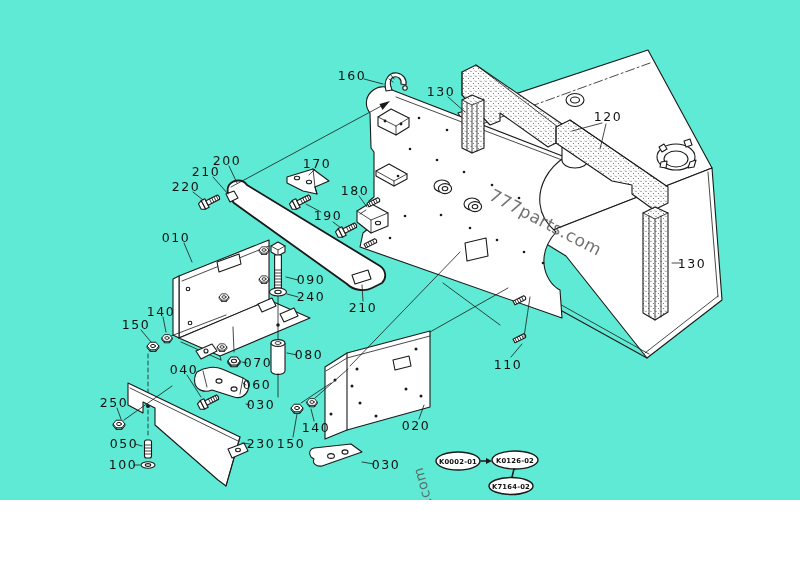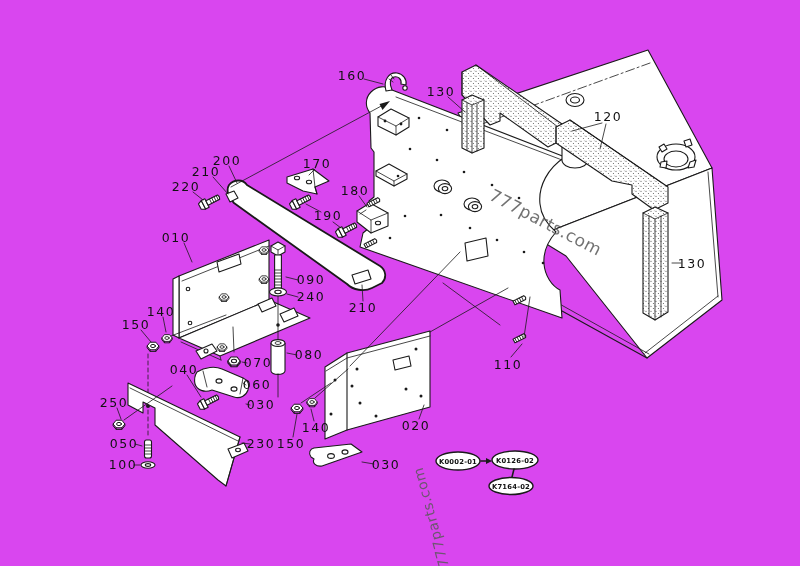--- a/index.html
+++ b/index.html
@@ -1,16 +1,16 @@
 <!DOCTYPE html>
 <html><head>
 <meta charset="utf-8">
 <style>
   html,body{margin:0;padding:0;background:#fff;}
-  #stage{position:relative;width:800px;height:566px;background:#d946ef;overflow:hidden;
+  #stage{position:relative;width:800px;height:500px;background:#5eead4;overflow:hidden;
          font-family:"DejaVu Sans","Liberation Sans",sans-serif;}
   svg{position:absolute;left:0;top:0;}
   .ln{fill:none;stroke:#1a1a1a;stroke-width:1.1;stroke-linecap:round;stroke-linejoin:round;}
   .lnw{fill:#ffffff;stroke:#1a1a1a;stroke-width:1.1;stroke-linejoin:round;}
   .lnthin{fill:none;stroke:#1a1a1a;stroke-width:0.8;stroke-linecap:round;}
   .stip{fill:url(#stip);stroke:#1a1a1a;stroke-width:1.1;stroke-linejoin:round;}
   .callout{font-size:12.5px;letter-spacing:1.5px;fill:#111;text-anchor:middle;}
   .bubbletxt{font-size:6.8px;font-weight:bold;letter-spacing:0.2px;fill:#111;text-anchor:middle;}
   .wm{font-size:17px;fill:#5a5a5a;opacity:0.85;letter-spacing:0.5px;}
   .wm2{font-size:14px;fill:#5a5a5a;opacity:0.85;letter-spacing:0.5px;}

